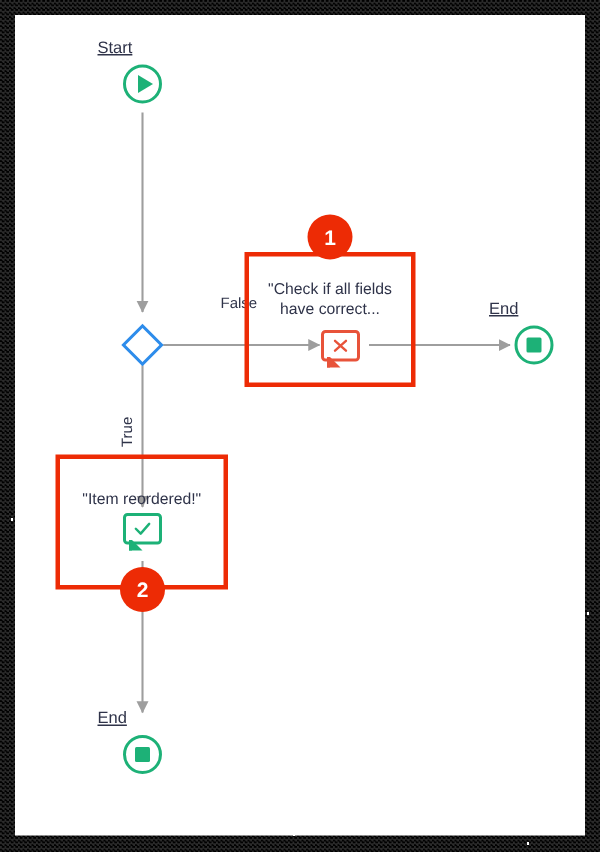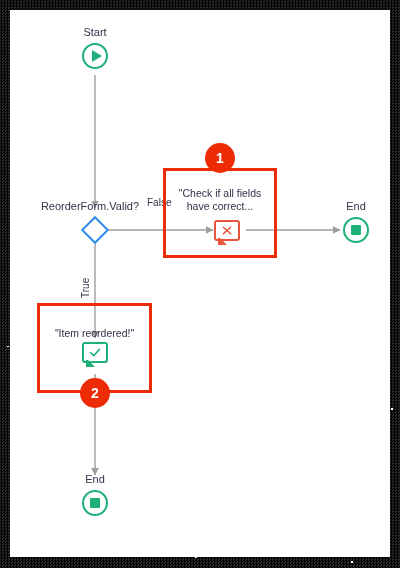--- a/index.html
+++ b/index.html
@@ -56,22 +56,23 @@
     background: #ffffff;
     overflow: hidden;
   }
 
   .node-label {
     position: absolute;
     color: #2f3349;
     font-size: 11px;
     line-height: 13px;
     white-space: nowrap;
-    text-align: center;
-    user-select: none;
+    text-align: left;
+    user-select: none;
+    text-decoration: underline;
   }
 
   .edge-label {
     position: absolute;
     color: #2f3349;
     font-size: 10px;
     line-height: 12px;
     white-space: nowrap;
     background: #ffffff;
     padding: 0 1px;
@@ -210,21 +211,20 @@
       <path d="M85,232 L85,328" stroke="#9e9e9e" stroke-width="1.4" fill="none" marker-end="url(#ah)"></path>
 
       <path d="M85,364 L85,465" stroke="#9e9e9e" stroke-width="1.4" fill="none" marker-end="url(#ah)"></path>
     </svg>
 
     <div class="node-label" style="left:55px; top:16px; width:60px;">Start</div>
     <div class="terminator" style="left:72px; top:33px;">
       <span class="tri-play"></span>
     </div>
 
-    <div class="node-label" style="left:10px; top:190px; width:140px;">ReorderForm.Valid?</div>
     <div class="diamond" style="left:75px; top:210px;"></div>
 
     <div class="edge-label" style="left:136px; top:187px;">False</div>
     <div class="edge-label rot" style="left:62px; top:269px; width:26px;">True</div>
 
     <div class="anno-box" style="left:153px; top:158px; width:114px; height:90px;"></div>
     <div class="anno-badge" style="left:195px; top:133px;">1</div>
     <div class="anno-text" style="left:157px; top:177px; width:106px;">"Check if all fields
 have correct...</div>
     <div class="bubble error" style="left:204px; top:210px;">

